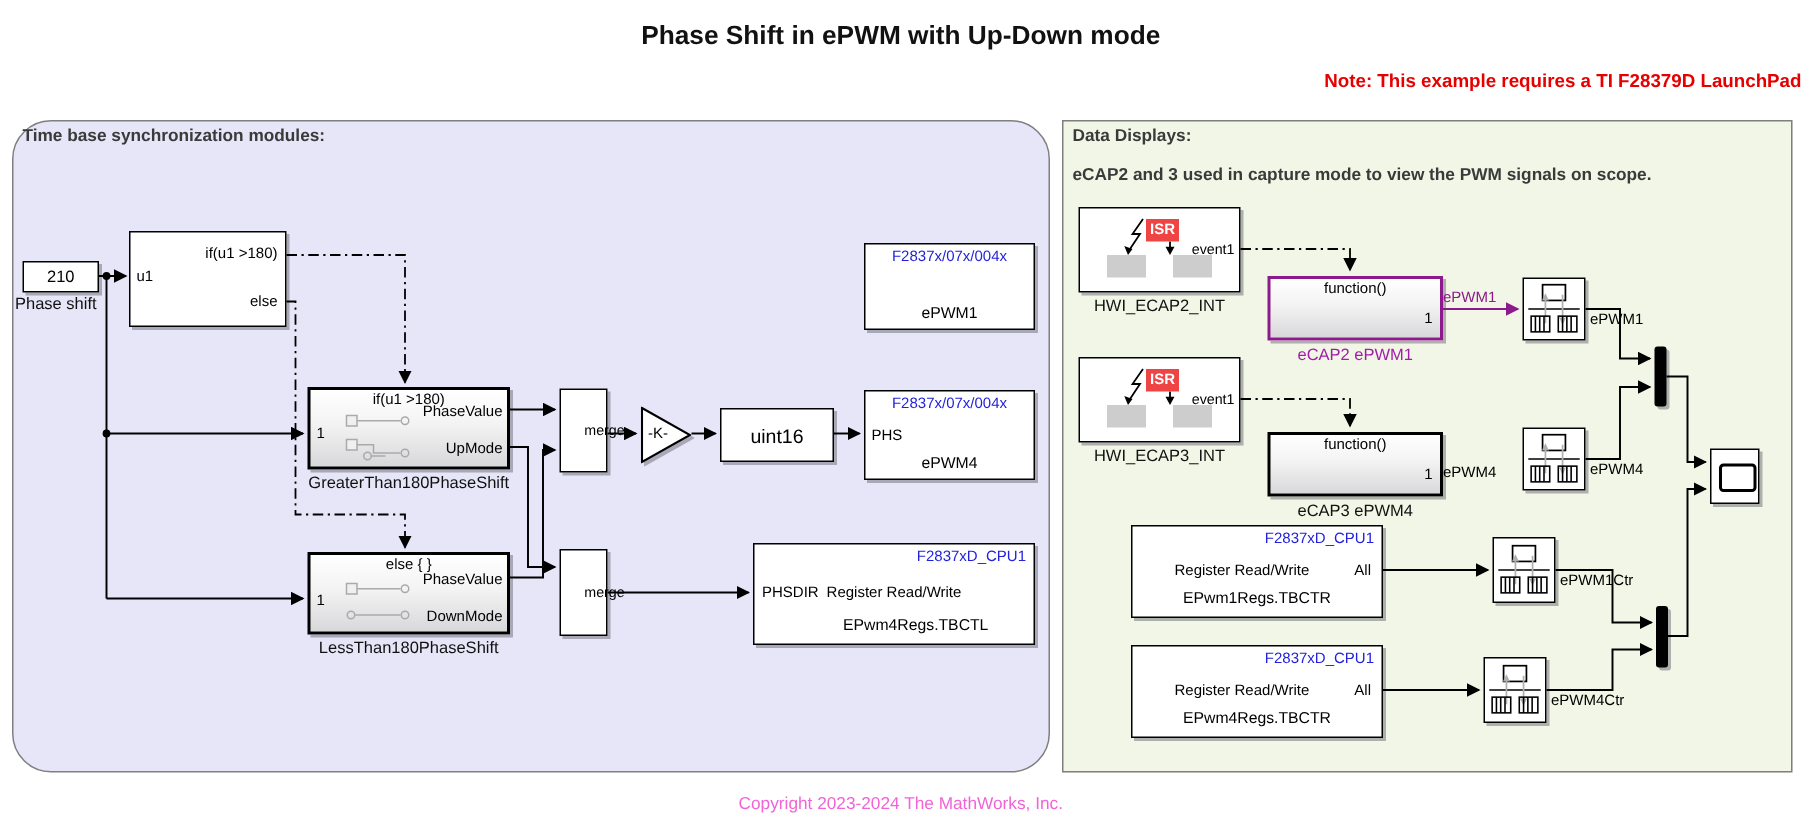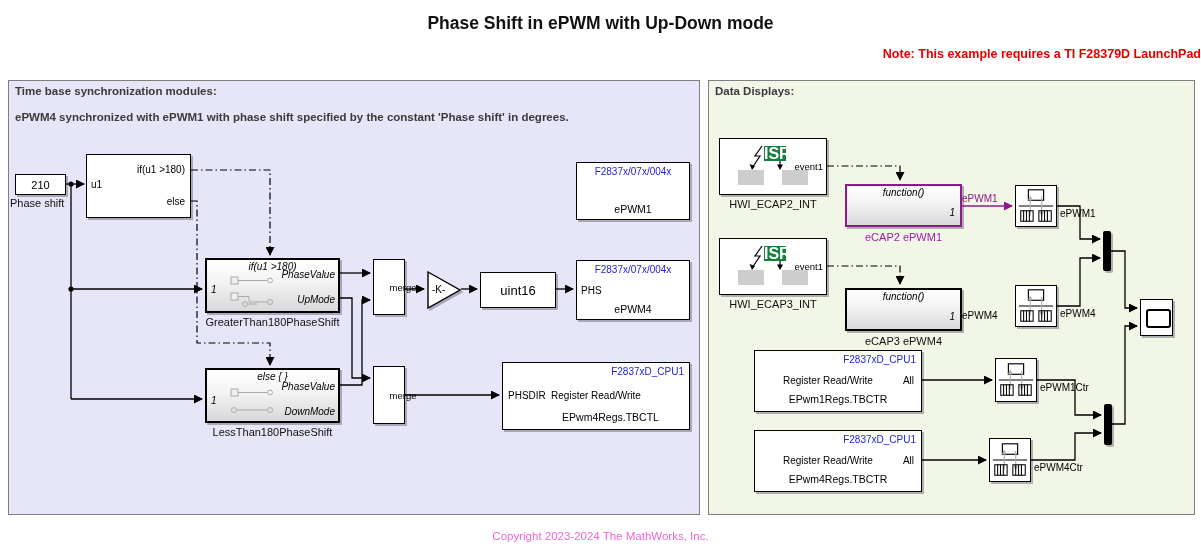--- a/index.html
+++ b/index.html
@@ -5,54 +5,53 @@
   html,body{margin:0;padding:0;}
   body{
     width:1201px;height:560px;position:relative;background:#ffffff;
     font-family:"Liberation Sans",sans-serif;color:#000;overflow:hidden;
   }
   .abs{position:absolute;}
   .title{left:0;right:0;top:13px;text-align:center;font-size:17.5px;font-weight:bold;color:#111;}
   .note{left:0;right:0;top:47px;text-align:right;font-size:12.5px;font-weight:bold;color:#e60000;}
   .copyright{left:0;right:0;top:530px;text-align:center;font-size:11.5px;color:#f263d6;}
   .panel{border:1px solid #7f7f7f;z-index:1;box-sizing:border-box;}
-  .panel.left{left:8px;top:80px;width:692px;height:435px;background:#e6e6f8;}
+  .panel.left{left:8px;top:80px;width:692px;height:435px;background:#e6e6f8;border-radius:26px;}
   .panel.right{left:708px;top:80px;width:487px;height:435px;background:#f2f6e6;}
   .phead{position:absolute;left:6px;font-size:11.5px;font-weight:bold;color:#3a3a3a;white-space:nowrap;}
   .blk{position:absolute;background:#ffffff;border:1px solid #000;box-sizing:border-box;
        box-shadow:2px 2px 0 rgba(105,105,118,.5);z-index:10;}
-  .grad{background:linear-gradient(180deg,#ffffff 0%,#f3f3f3 45%,#d8d8db 100%);border-width:2px;font-style:italic;}
+  .grad{background:linear-gradient(180deg,#ffffff 0%,#f3f3f3 45%,#d8d8db 100%);border-width:2px;}
   .pl{position:absolute;font-size:10px;white-space:nowrap;line-height:12px;}
   .pl.sm{font-size:9.5px;}
   .chip{position:absolute;left:0;right:0;top:3px;text-align:center;font-size:10px;color:#2222dd;white-space:nowrap;}
   .chip.r{left:auto;right:5px;text-align:right;}
   .bname{position:absolute;left:0;right:0;bottom:4px;text-align:center;font-size:10.5px;white-space:nowrap;}
   .ulab{position:absolute;font-size:11px;text-align:center;white-space:nowrap;color:#111;z-index:12;}
   .hdr{position:absolute;left:0;right:0;top:1px;text-align:center;font-size:10px;white-space:nowrap;}
   .merge{display:flex;align-items:center;justify-content:center;font-size:9.5px;padding-left:28px;}
   .mux{position:absolute;background:#000;border-radius:2px;z-index:10;box-shadow:2px 2px 0 rgba(105,105,118,.5);}
   .wlab{position:absolute;font-size:10px;white-space:nowrap;z-index:22;}
-  .isrbox{position:absolute;left:44px;top:7px;width:22px;height:15px;background:#15803d;color:#fff;
-          font-size:16px;font-weight:bold;text-align:center;line-height:15px;z-index:2;}
+  .isrbox{position:absolute;left:44px;top:7px;width:22px;height:15px;background:#ef4444;color:#fff;
+          font-size:10px;font-weight:bold;text-align:center;line-height:15px;z-index:2;}
   .screen{position:absolute;left:5px;top:9px;width:21px;height:15px;border:2px solid #000;border-radius:3px;background:#fff;}
   svg.icon{position:absolute;left:0;top:0;}
   .gainwrap{position:absolute;z-index:10;filter:drop-shadow(2px 2px 0 rgba(105,105,118,.5));}
   .gainlbl{position:absolute;left:5px;top:13px;font-size:10px;}
   .wires{position:absolute;left:0;top:0;z-index:20;pointer-events:none;}
 </style>
 </head>
 <body>
 
 <div class="abs title">Phase Shift in ePWM with Up-Down mode</div>
 <div class="abs note">Note: This example requires a TI F28379D LaunchPad</div>
 <div class="abs copyright">Copyright 2023-2024 The MathWorks, Inc.</div>
 
 <div class="abs panel left">
   <div class="phead" style="top:4px;">Time base synchronization modules:</div>
-  <div class="phead" style="top:30px;">ePWM4 synchronized with ePWM1 with phase shift specified by the constant 'Phase shift' in degrees.</div>
 </div>
 
 <div class="blk" style="left:15px;top:174px;width:51px;height:21px;">
   <div class="pl" style="left:0;right:0;top:4px;text-align:center;font-size:11px;">210</div>
 </div>
 <div class="ulab" style="left:10px;top:197px;width:52px;">Phase shift</div>
 
 <div class="blk" style="left:86px;top:154px;width:105px;height:64px;">
   <div class="pl" style="left:4px;top:24px;">u1</div>
   <div class="pl" style="right:5px;top:9px;">if(u1 &gt;180)</div>
@@ -128,20 +127,21 @@
 
 <div class="blk" style="left:502px;top:362px;width:188px;height:68px;">
   <div class="chip r">F2837xD_CPU1</div>
   <div class="pl" style="left:5px;top:27px;">PHSDIR</div>
   <div class="pl" style="left:0;right:0;top:27px;text-align:center;">Register Read/Write</div>
   <div class="bname" style="bottom:6px;padding-left:29px;">EPwm4Regs.TBCTL</div>
 </div>
 
 <div class="abs panel right">
   <div class="phead" style="top:4px;">Data Displays:</div>
+  <div class="phead" style="top:30px;">eCAP2 and 3 used in capture mode to view the PWM signals on scope.</div>
 </div>
 
 <div class="blk" style="left:719px;top:138px;width:108px;height:57px;">
   <div class="isrbox">ISR</div>
   <svg class="icon" width="106" height="55" viewBox="0 0 106 55">
     <rect x="18" y="31" width="26" height="15" fill="#cdcdcd"></rect>
     <rect x="62" y="31" width="26" height="15" fill="#cdcdcd"></rect>
     <path d="M42,7 L35,17 H40 L32,29" fill="none" stroke="#000" stroke-width="1.2"></path>
     <polygon points="32,31 29.5,25 35,27" fill="#000"></polygon>
     <line x1="60" y1="22" x2="60" y2="28" stroke="#000" stroke-width="1.2"></line>

